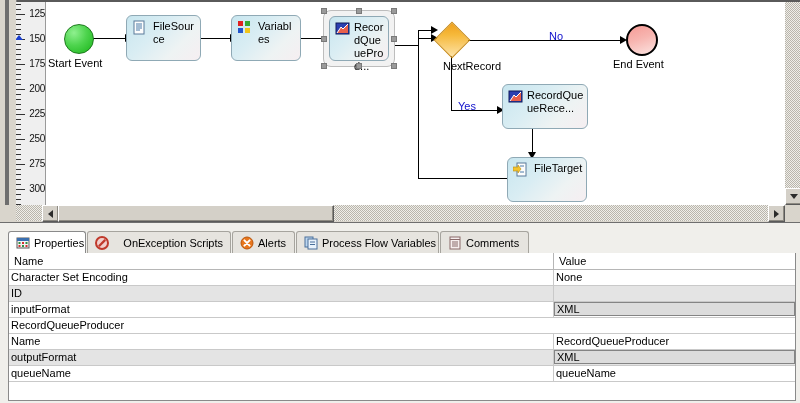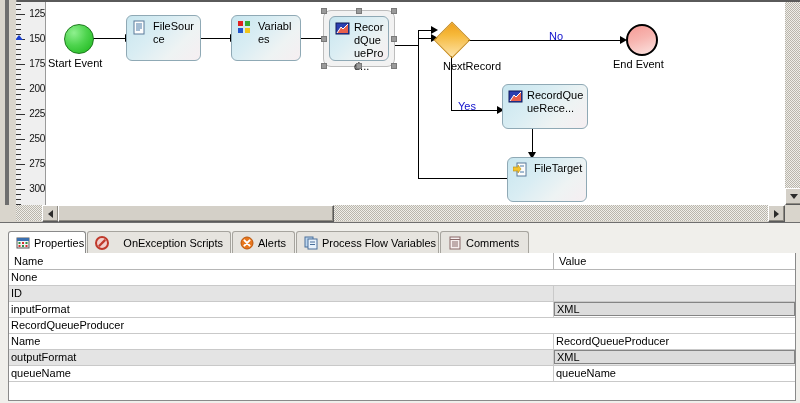--- a/index.html
+++ b/index.html
@@ -420,20 +420,21 @@
         </div>
       </div>
 
     <div class="grid-wrap">
       <div class="grid-head">
         <div class="col-name">Name</div>
         <div class="col-value">Value</div>
       </div>
       <div id="gridbody">
           <div class="grow">
+            <div class="c n">Character Set Encoding</div>
             <div class="c v">None</div>
           </div>
           <div class="grow alt">
             <div class="c n">ID</div>
             <div class="c v"></div>
           </div>
           <div class="grow">
             <div class="c n">inputFormat</div>
             <div class="c v" style="padding: 0px;">
               <span class="combo">XML</span>

